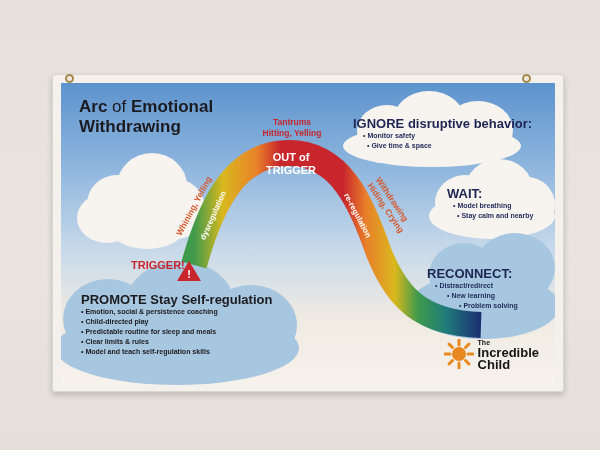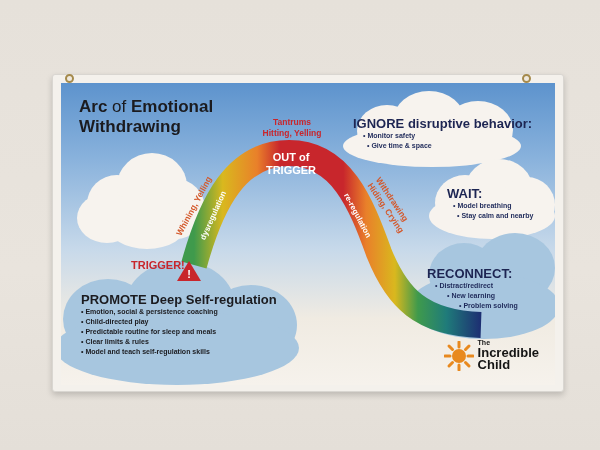--- a/index.html
+++ b/index.html
@@ -19,21 +19,21 @@
   .cloud .blob { position:absolute; border-radius:50%; }
   .white .blob { background:#f7f3ee; }
   .blue .blob { background:#a7c6df; }
   .txt { position:absolute; color:#1f2a5a; font-size:7px; line-height:10px; font-weight:bold; }
   .txt h4 { margin:0 0 2px 0; font-size:13px; color:#1d2552; }
   .txt ul { margin:0; padding:0; list-style:none; }
   .txt li::before { content:"• "; }
   .red-label { position:absolute; color:#c8262c; font-weight:bold; font-size:9px; }
   .orange-label { position:absolute; color:#d4582a; font-weight:bold; font-size:8.5px; white-space:nowrap; }
   .arc-svg { position:absolute; left:0; top:0; }
-  .logo { position:absolute; right:16px; bottom:14px; display:flex; align-items:flex-end; }
+  .logo { position:absolute; right:16px; bottom:14px; display:flex; align-items:flex-start; }
   .logo-text { font-weight:bold; color:#141414; line-height:12px; margin-left:4px; }
   .logo-text .the { font-size:7px; line-height:8px; }
   .logo-text .big { font-size:13px; }
 </style>
 </head>
 <body>
 
 <div class="poster">
   <div class="grommet" style="left:12px;top:-1px;"></div>
   <div class="grommet" style="right:32px;top:-1px;"></div>
@@ -143,21 +143,21 @@
 
     <div class="txt" style="left:386px;top:106px;">
       <h4>WAIT:</h4>
       <ul style="margin-left:6px;">
         <li>Model breathing</li>
         <li style="margin-left:4px;">Stay calm and nearby</li>
       </ul>
     </div>
 
     <div class="txt" style="left:20px;top:212px;color:#1b1b1f;">
-      <h4 style="color:#1b1b1f;">PROMOTE Deep Self-regulation</h4>
+      <h4 style="color:#1b1b1f;">PROMOTE Stay Self-regulation</h4>
       <ul>
         <li>Emotion, social &amp; persistence coaching</li>
         <li>Child-directed play</li>
         <li>Predictable routine for sleep and meals</li>
         <li>Clear limits &amp; rules</li>
         <li>Model and teach self-regulation skills</li>
       </ul>
     </div>
 
     <div class="logo">

